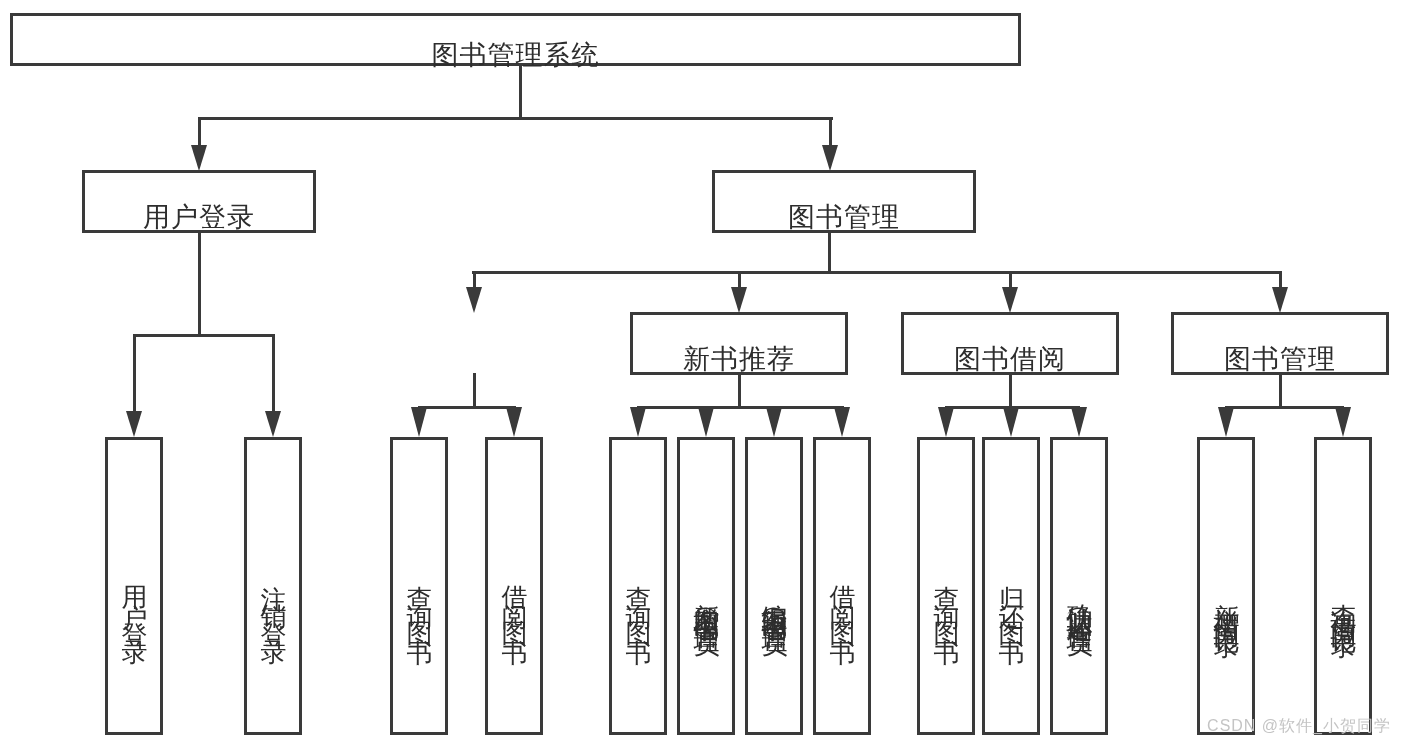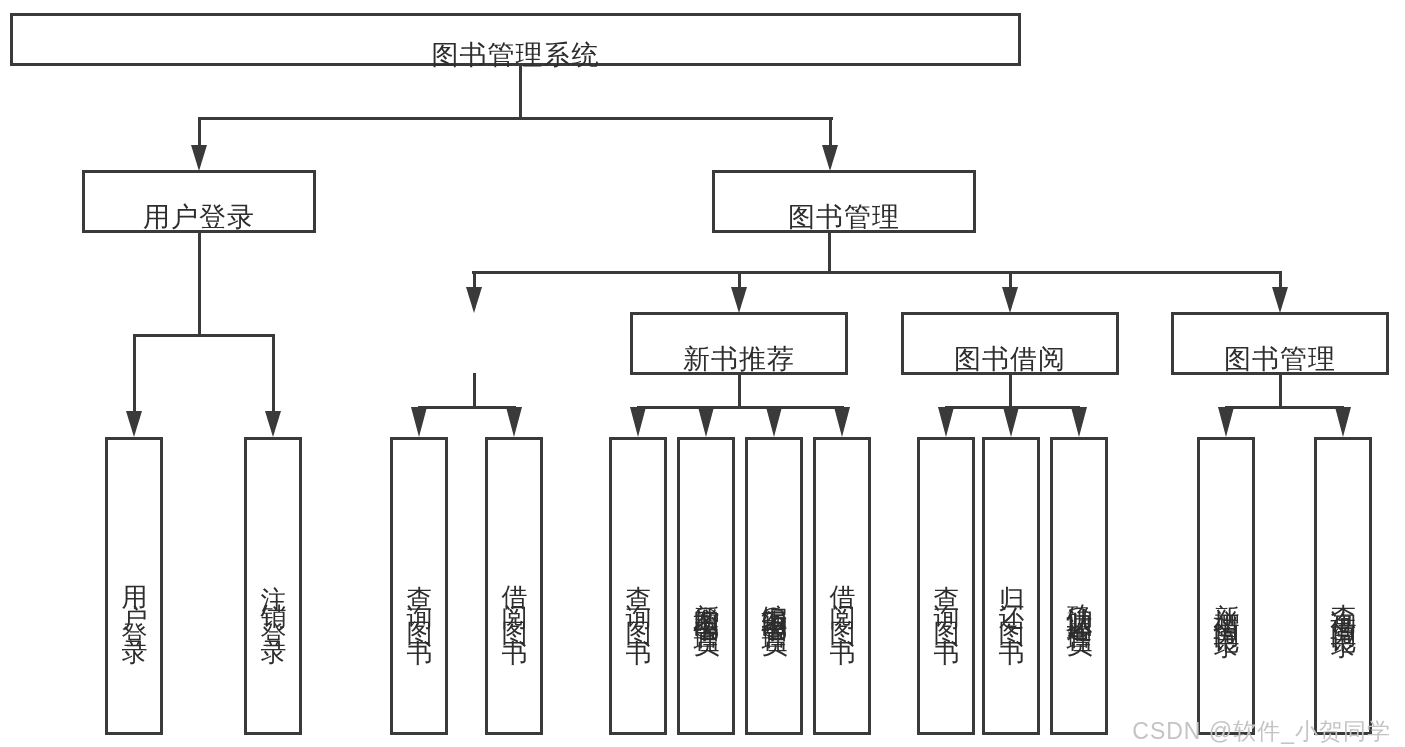--- a/index.html
+++ b/index.html
@@ -26,21 +26,21 @@
   
   .line{position:absolute;background:var(--line);}
   .line.h{height:3px;}
   .line.v{width:3px;}
   .arr{position:absolute;width:0;height:0;
        border-left:8px solid transparent;border-right:8px solid transparent;
        border-top:26px solid var(--line);}
   .arr.tall{border-top-width:30px;}
 
   .watermark{position:absolute;top:716px;right:14px;z-index:5;
-             font-size:23px;color:var(--wm);letter-spacing:1px;}
+             font-size:16px;color:var(--wm);letter-spacing:1px;}
 </style>
 </head>
 <body>
 
 <div class="stage">
 
   <div class="box hbox" style="left:10px;top:13px;width:1011px;height:53px">
     <span>图书管理系统</span>
   </div>
 

